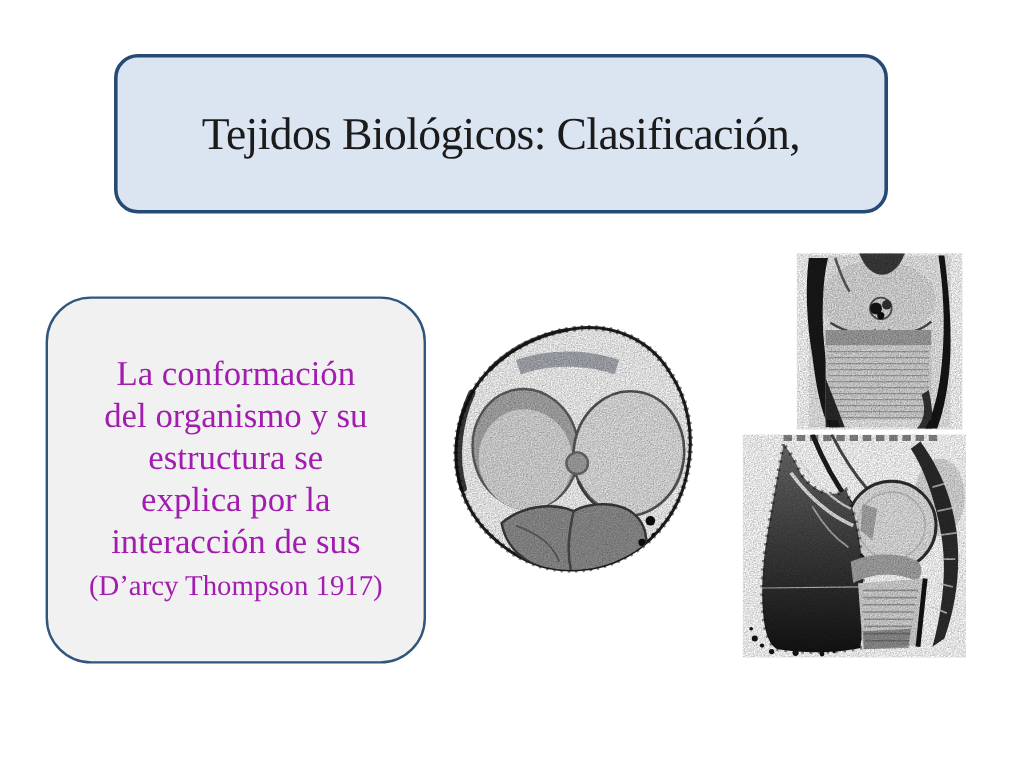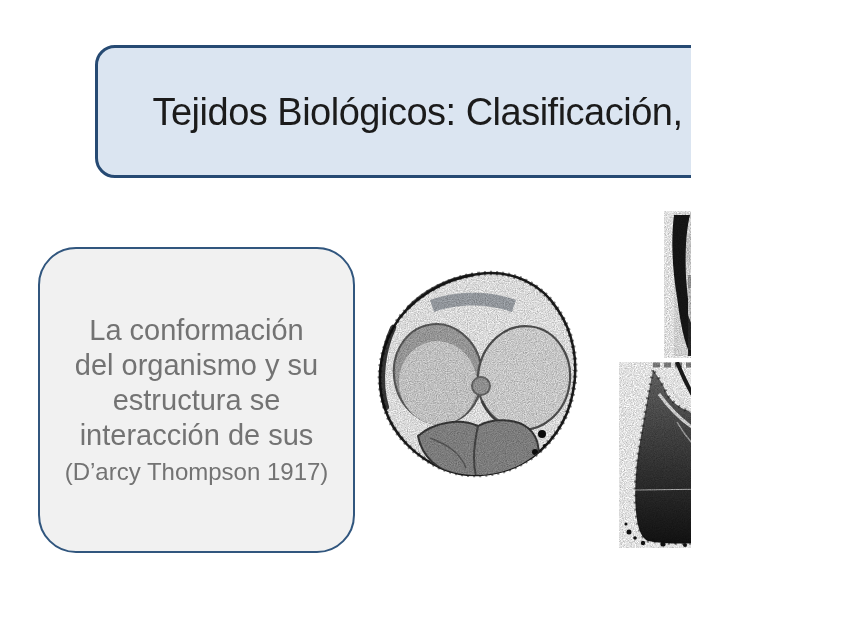--- a/index.html
+++ b/index.html
@@ -1,22 +1,22 @@
 <!DOCTYPE html>
 <html><head>
 <meta charset="utf-8">
 <style>
   html, body { margin: 0; padding: 0; background: #ffffff; }
   .slide {
     position: relative;
-    width: 691px;
+    width: 853px;
     height: 640px;
     background: #ffffff;
     overflow: hidden;
-    font-family: Liberation Sans, sans-serif;
+    font-family: Liberation Serif, serif;
   }
   .title-box {
     position: absolute;
     left: 95px; top: 45px;
     width: 645px; height: 133px;
     box-sizing: border-box;
     background: #dbe5f1;
     border: 3px solid #264a73;
     border-radius: 20px;
     display: flex;
@@ -36,21 +36,21 @@
     width: 317px; height: 306px;
     box-sizing: border-box;
     background: #f1f1f1;
     border: 2px solid #31567e;
     border-radius: 38px;
     display: flex;
     flex-direction: column;
     justify-content: center;
     align-items: center;
     text-align: center;
-    color: #737373;
+    color: #a21caf;
     font-size: 29px;
     line-height: 35px;
   }
   .qline { display: block; white-space: nowrap; }
   .attribution { display: block; white-space: nowrap; font-size: 24px; line-height: 32px; margin-top: 3px; }
   .mri { position: absolute; }
   .mri-axial    { left: 374px; top: 266px; width: 215px; height: 212px; }
   .mri-coronal  { left: 664px; top: 211px; width: 138px; height: 147px; }
   .mri-sagittal { left: 619px; top: 362px; width: 186px; height: 186px; }
   .mri svg { display: block; }
@@ -61,20 +61,21 @@
 <div class="slide">
 
   <div class="title-box">
     <span class="tline">Tejidos Biológicos: Clasificación,</span>
   </div>
 
   <div class="quote-box">
     <span class="qline">La conformación</span>
     <span class="qline">del organismo y su</span>
     <span class="qline">estructura se</span>
+    <span class="qline">explica por la</span>
     <span class="qline">interacción de sus</span>
     <span class="attribution">(D’arcy Thompson 1917)</span>
   </div>
 
   <div class="mri mri-axial" role="img" aria-label="Axial MRI cross-section of a knee">
     <svg width="215" height="212" viewBox="0 0 215 212" xmlns="http://www.w3.org/2000/svg">
       <defs>
         <filter id="gA" x="-5%" y="-5%" width="110%" height="110%">
           <feTurbulence type="fractalNoise" baseFrequency="0.9" numOctaves="2" stitchTiles="stitch"></feTurbulence>
           <feColorMatrix type="matrix" values="0 0 0 0 0  0 0 0 0 0  0 0 0 0 0  1 1 1 0 -1.1"></feColorMatrix>

